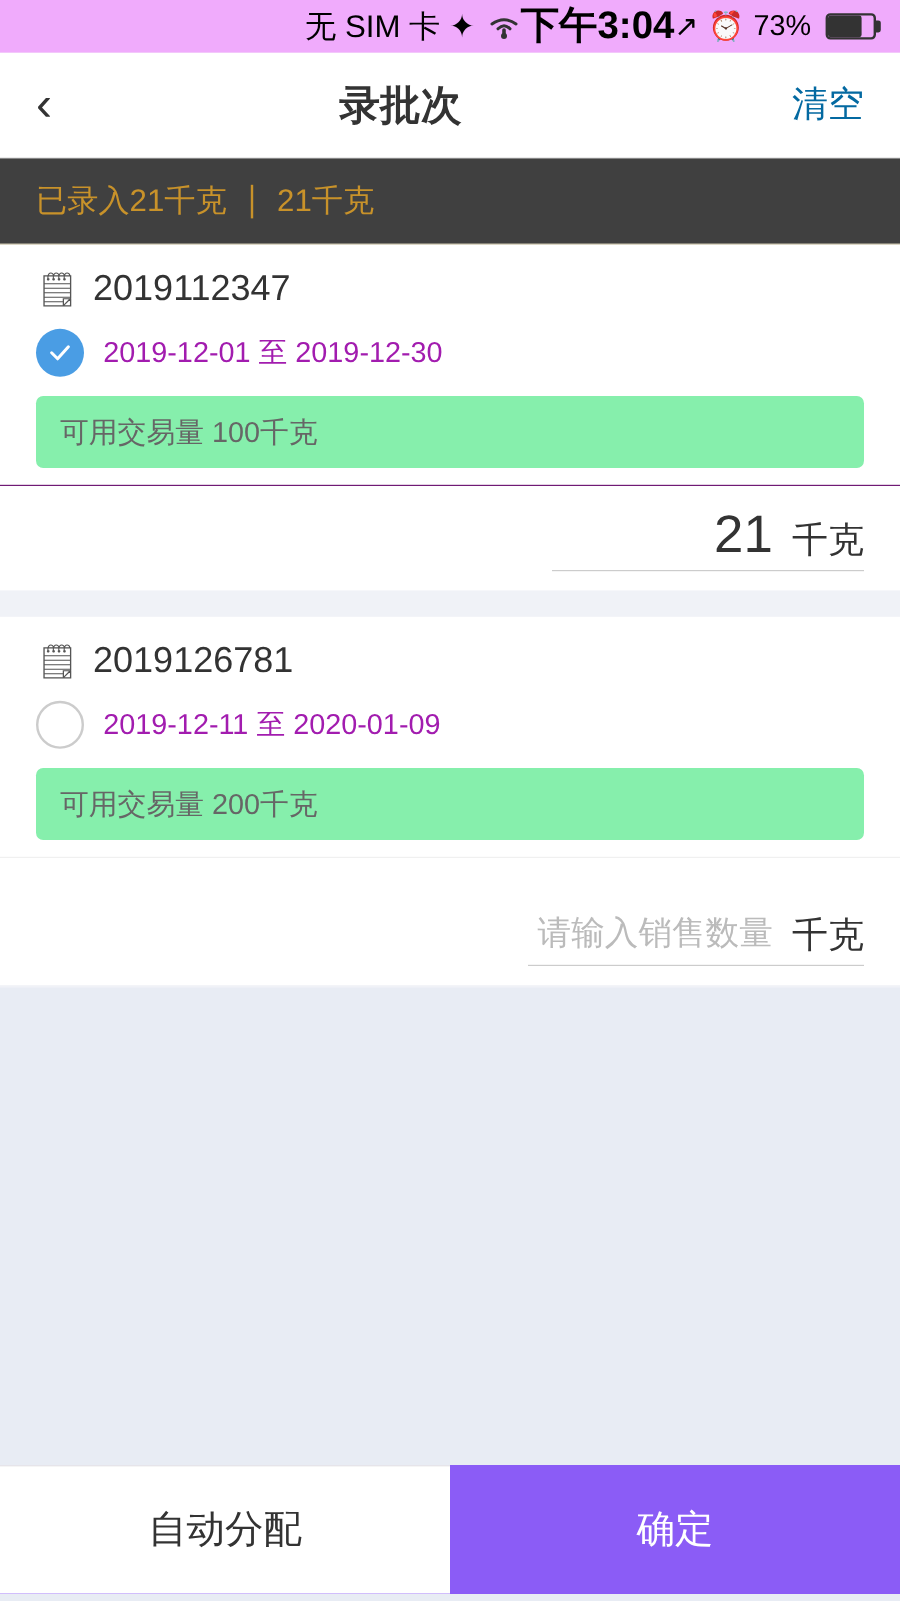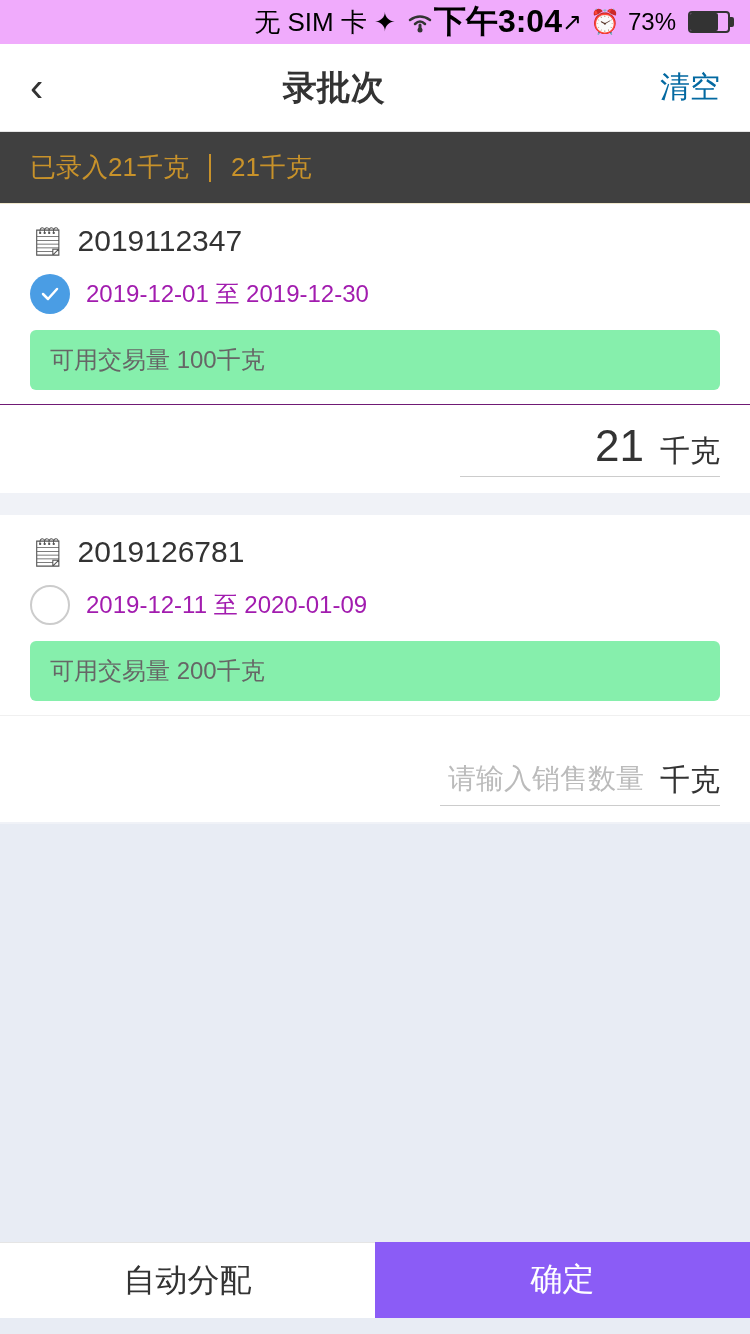--- a/index.html
+++ b/index.html
@@ -228,24 +228,24 @@
     
     .empty-area {
       background: #e8ecf4;
       flex: 1;
       min-height: 400px;
     }
 
     
     .bottom-bar {
       width: 100%;
-      height: 76px;
+      height: 107px;
       display: flex;
       position: fixed;
-      bottom: 16px;
+      bottom: 6px;
       left: 0;
     }
     .btn-auto {
       flex: 1;
       background: #fff;
       border: none;
       font-size: 32px;
       color: #333;
       cursor: pointer;
       border-top: 1px solid #e5e5e5;

